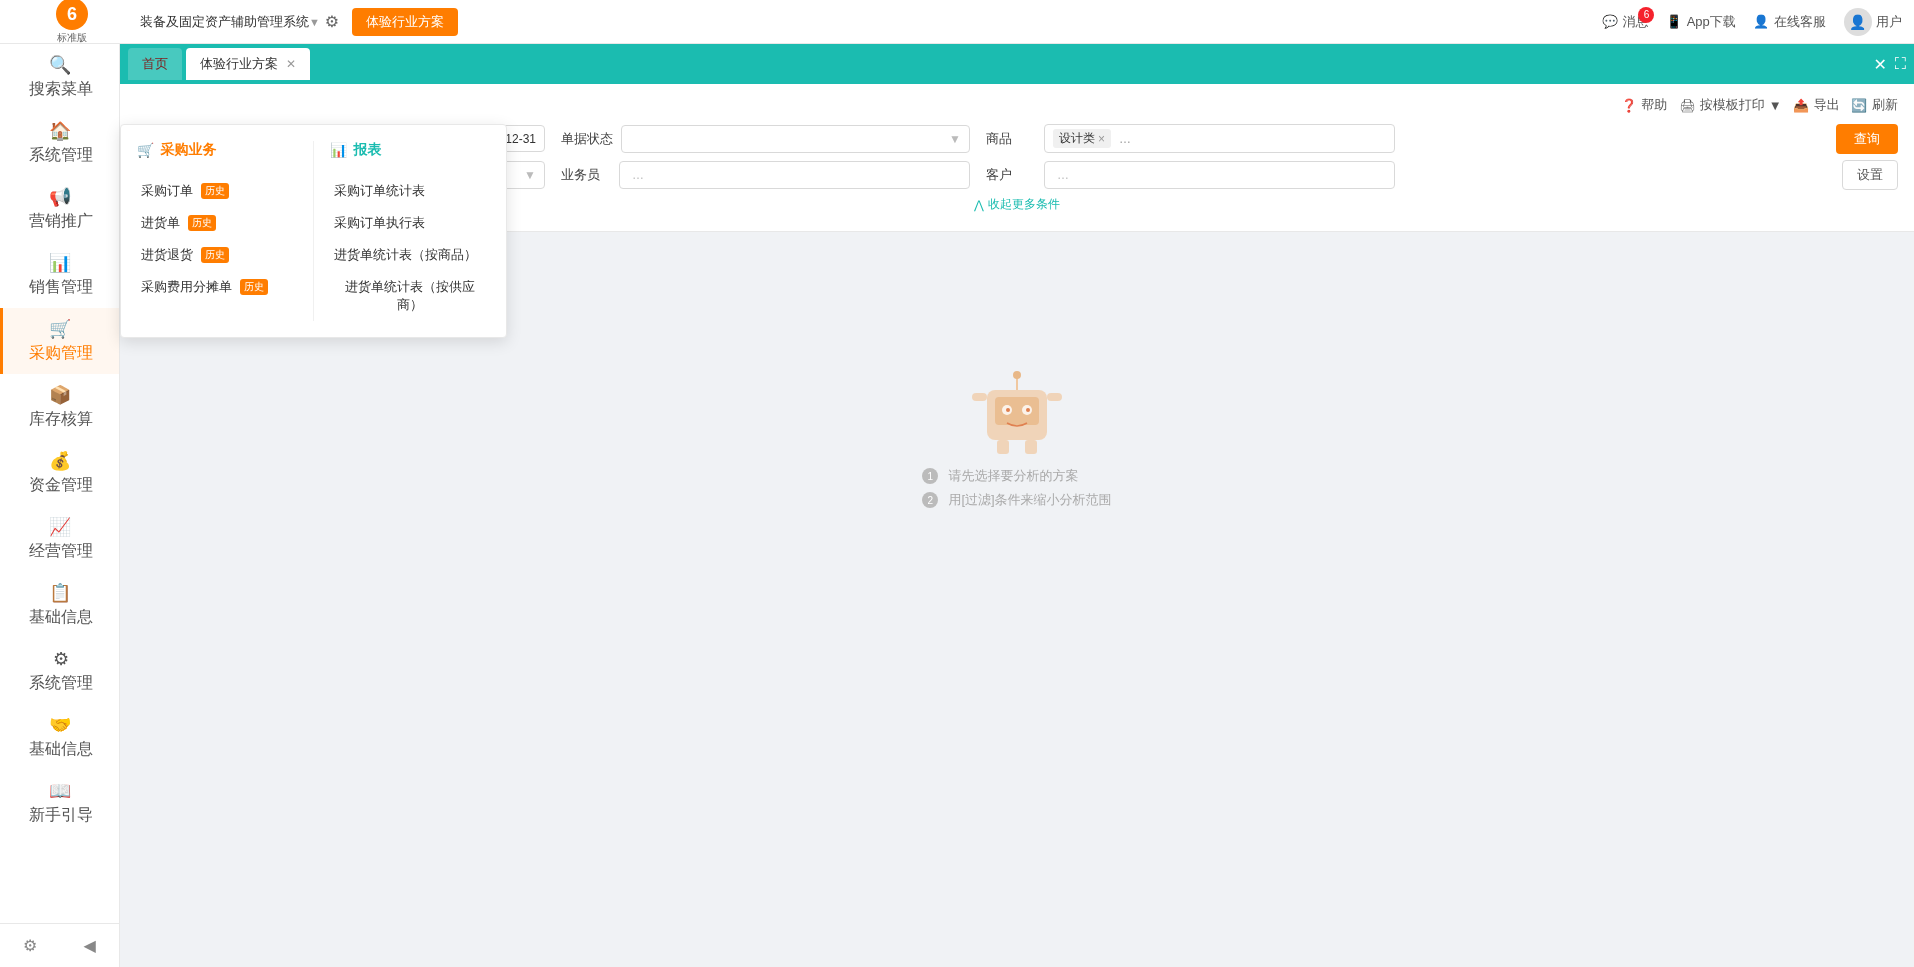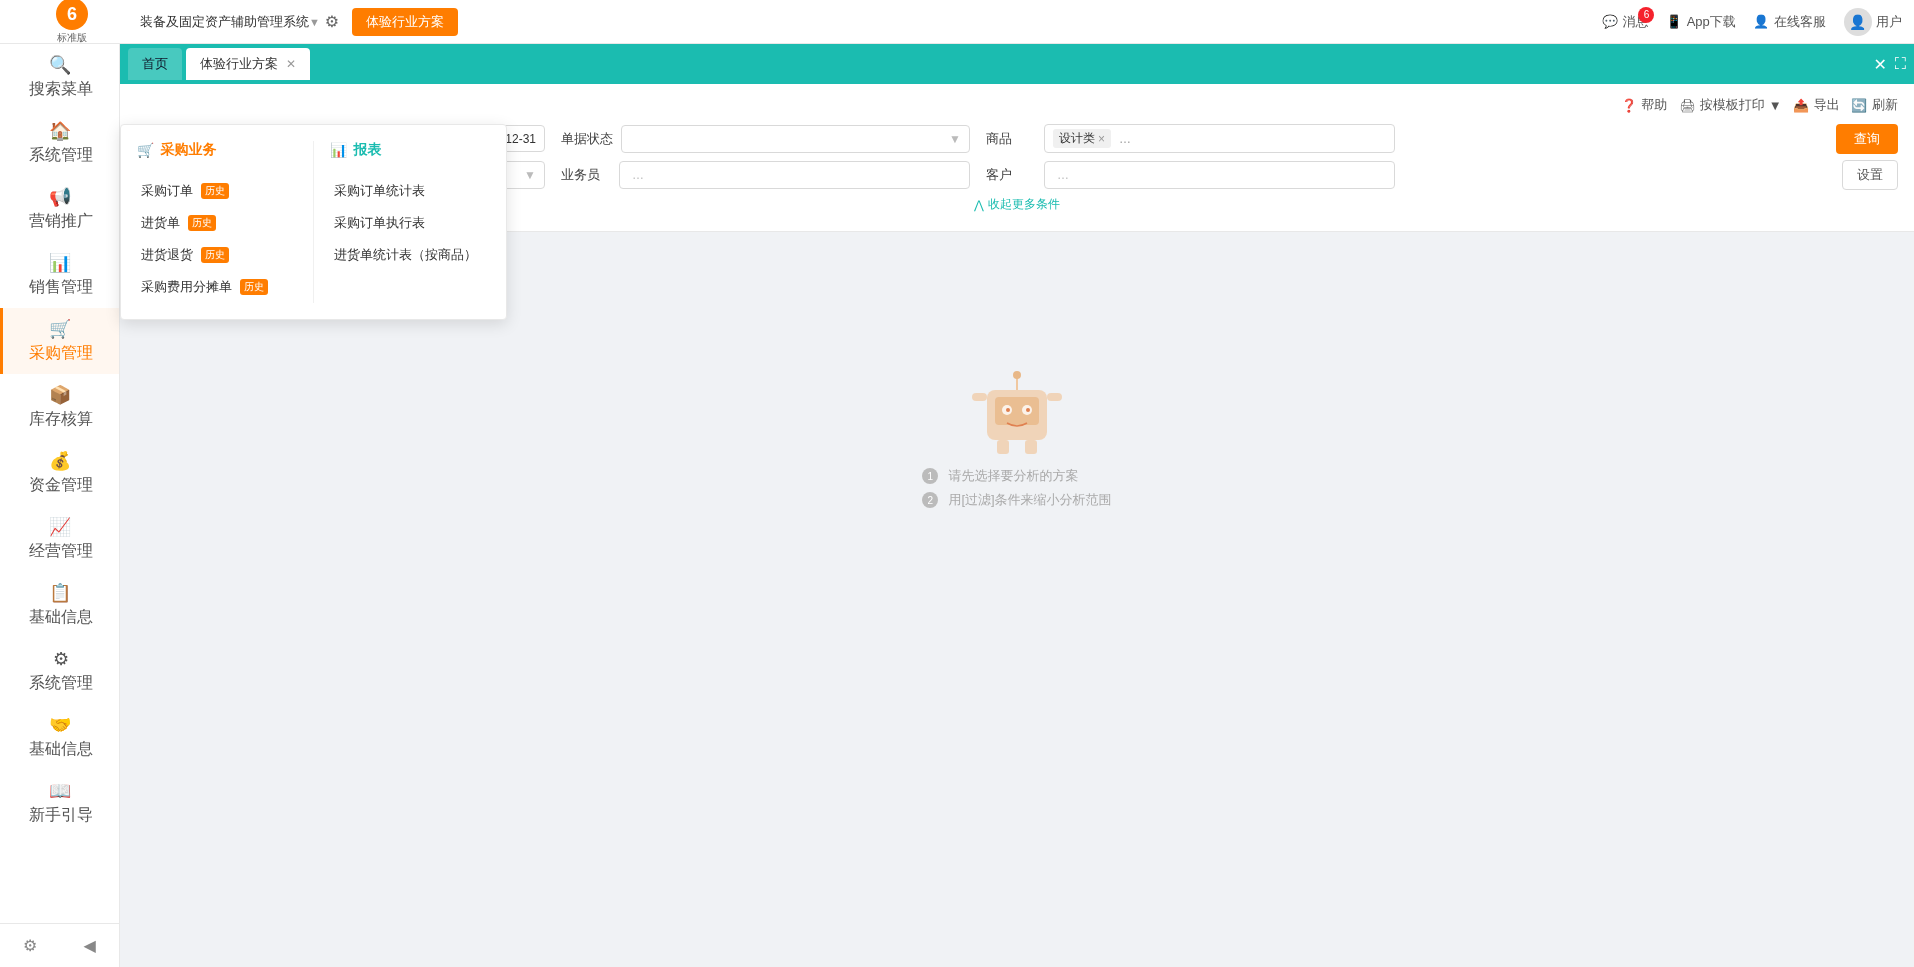--- a/index.html
+++ b/index.html
@@ -200,21 +200,21 @@
       align-items: center;
       gap: 6px;
       padding: 0 14px;
       height: 32px;
       border-radius: 4px 4px 0 0;
       cursor: pointer;
       font-size: 13px;
     }
     .tab-item.home {
       background: rgba(255,255,255,0.2);
-      color: #0f172a;
+      color: #7f1d1d;
       font-family: Liberation Serif, serif;
     }
     .tab-item.active {
       background: #fff;
       color: #333;
     }
     .tab-close {
       color: #999;
       font-size: 12px;
       margin-left: 2px;
@@ -723,15 +723,18 @@
       </div>
       <div class="dropdown-item">
         <span>采购订单统计表</span>
       </div>
       <div class="dropdown-item">
         <span>采购订单执行表</span>
       </div>
       <div class="dropdown-item">
         <span>进货单统计表（按商品）</span>
       </div>
+      <div class="dropdown-item">
+        <span>进货单统计表（按供应商）</span>
+      </div>
     </div>
   </div>
 </div>
 
 </body></html>

